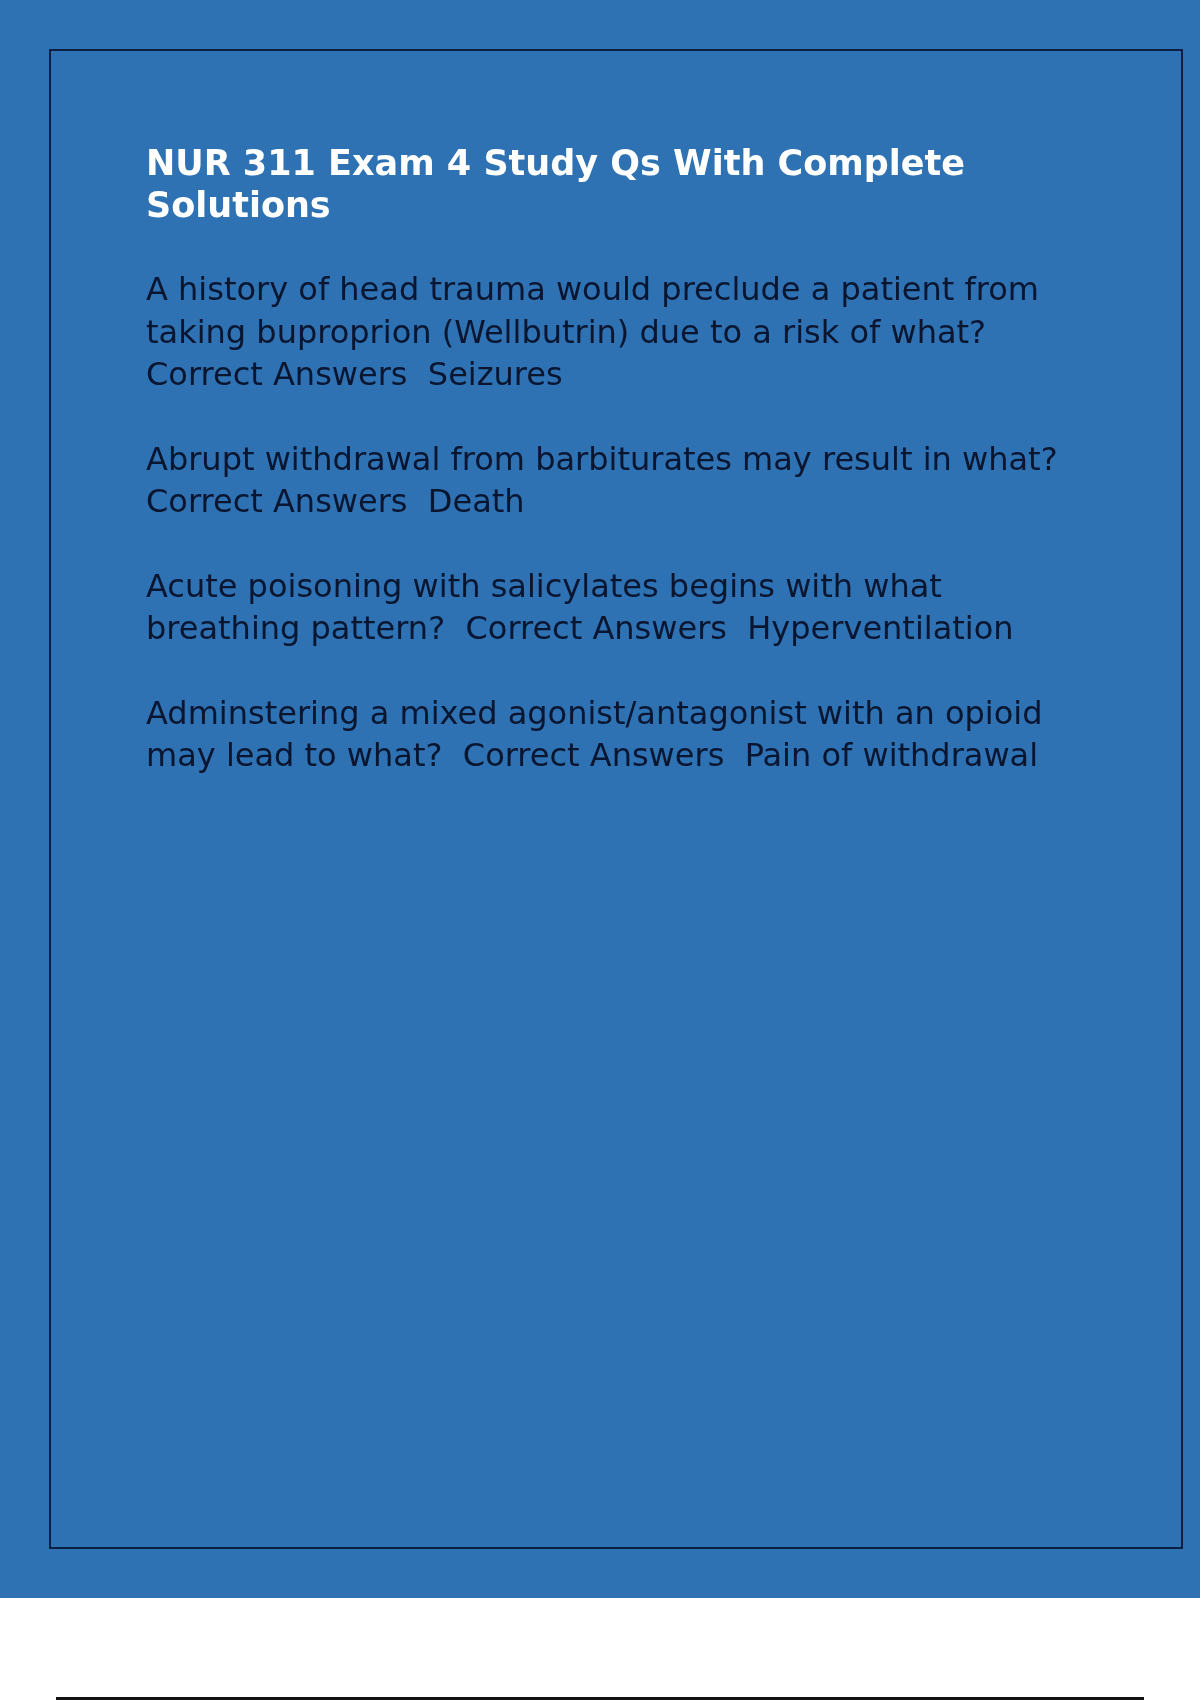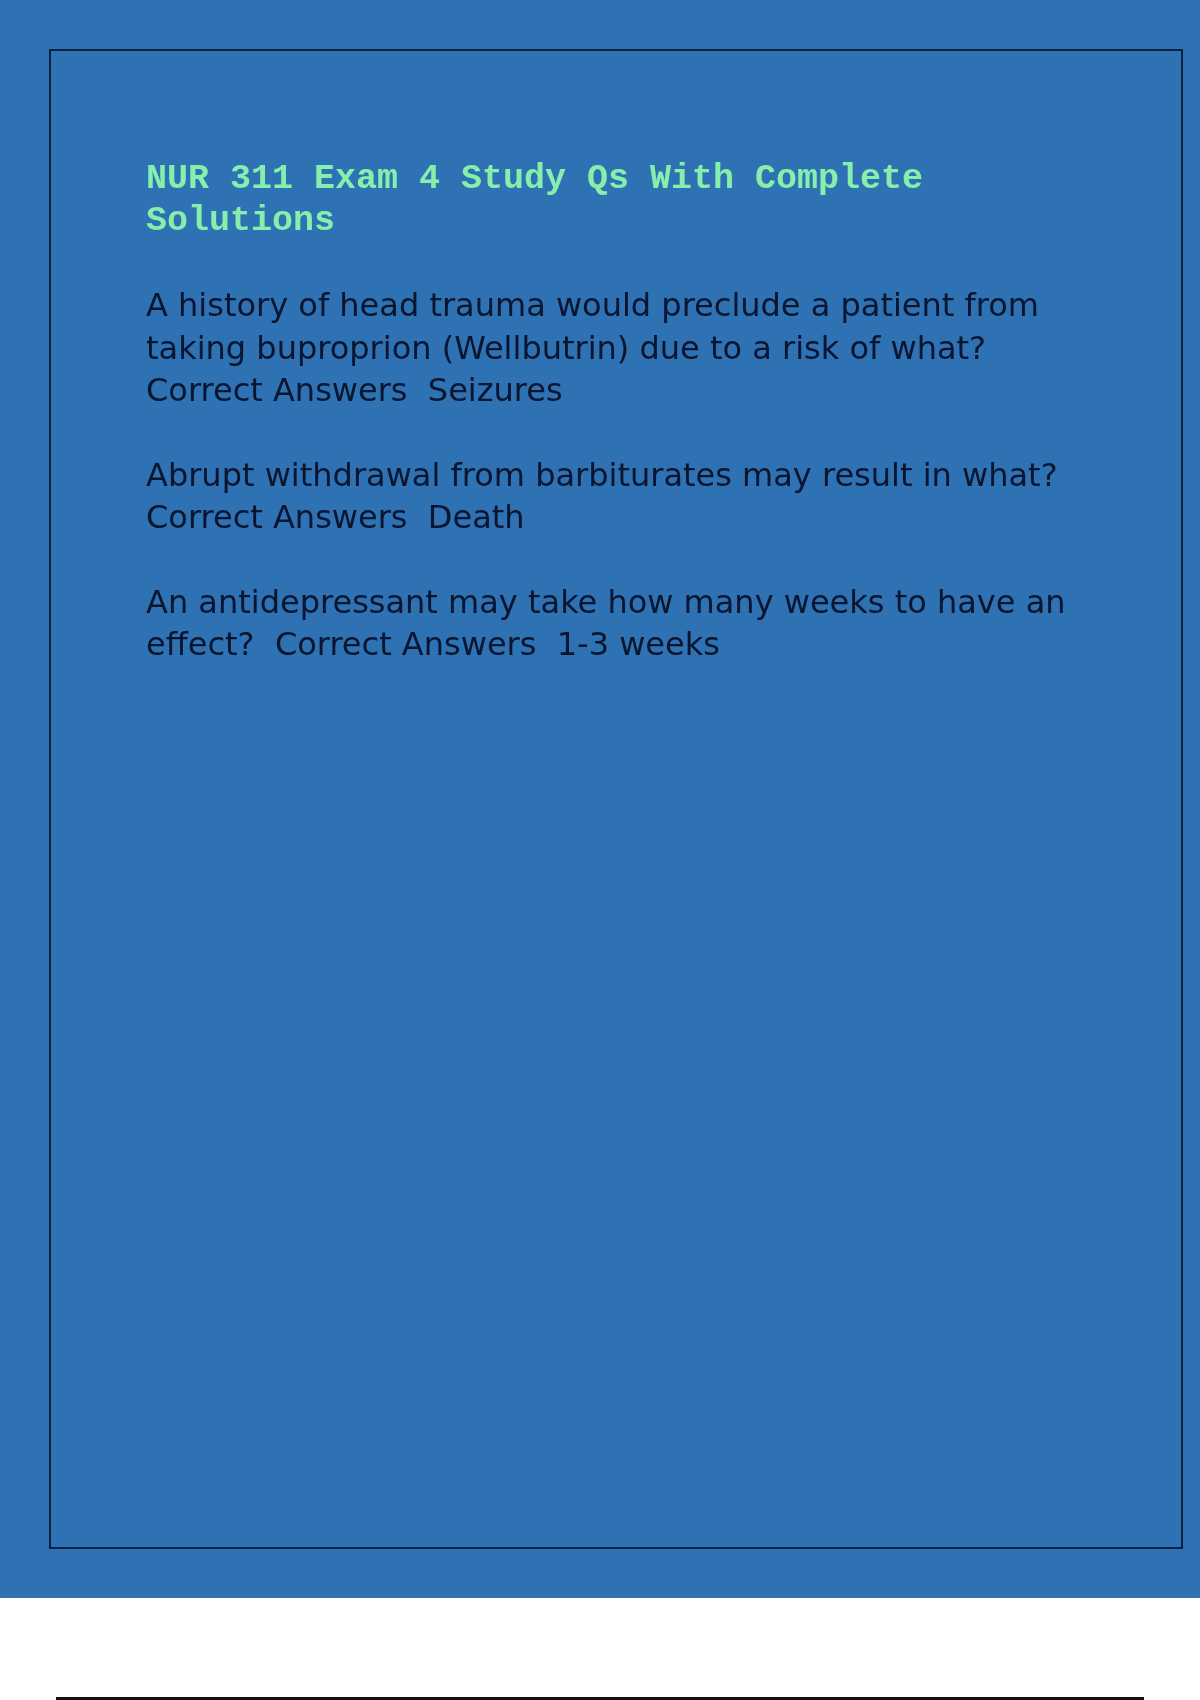--- a/index.html
+++ b/index.html
@@ -14,40 +14,40 @@
   }
   .frame {
     position: absolute; left: 49px; top: 49px; width: 1134px; height: 1500px;
     border: 2px solid #0c1f45; box-sizing: border-box;
   }
   .content {
     position: absolute; left: 146px; top: 142px; width: 960px;
     color: #0a1530;
   }
   .title {
-    font-weight: bold; font-size: 35px; line-height: 42px; margin: 16px 0 42px 0;
-    color: #86efac;
-    font-family: Liberation Mono, monospace;
+    font-weight: bold; font-size: 35px; line-height: 42px; margin: 0 0 42px 0;
+    color: #ffffff;
   }
   .qa {
     font-size: 32px; line-height: 42.5px; margin: 0 0 42px 0;
     white-space: pre-wrap;
   }
   .rule {
     position: absolute; left: 56px; top: 1697px; width: 1088px; height: 3px;
     background: #111;
   }
 </style>
 </head>
 <body>
 
 <div class="cover">
   <div class="frame"></div>
   <div class="content">
     <div class="title">NUR 311 Exam 4 Study Qs With Complete Solutions</div>
     <div id="qa-list">
       <p class="qa"><span>A history of head trauma would preclude a patient from taking buproprion (Wellbutrin) due to a risk of what?</span>  <span>Correct Answers</span>  <span>Seizures</span></p>
       <p class="qa"><span>Abrupt withdrawal from barbiturates may result in what?</span>  <span>Correct Answers</span>  <span>Death</span></p>
-      <p class="qa"><span>An antidepressant may take how many weeks to have an effect?</span>  <span>Correct Answers</span>  <span>1-3 weeks</span></p>
+      <p class="qa"><span>Acute poisoning with salicylates begins with what breathing pattern?</span>  <span>Correct Answers</span>  <span>Hyperventilation</span></p>
+      <p class="qa"><span>Adminstering a mixed agonist/antagonist with an opioid may lead to what?</span>  <span>Correct Answers</span>  <span>Pain of withdrawal</span></p>
     </div>
   </div>
 </div>
 <div class="rule"></div>
 
 </body></html>

